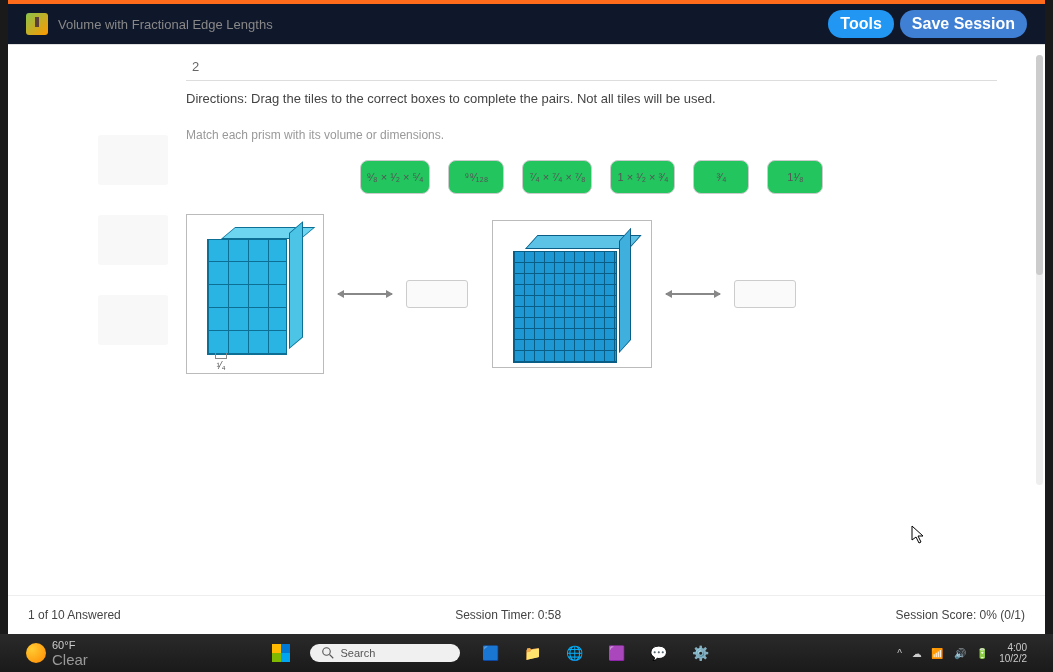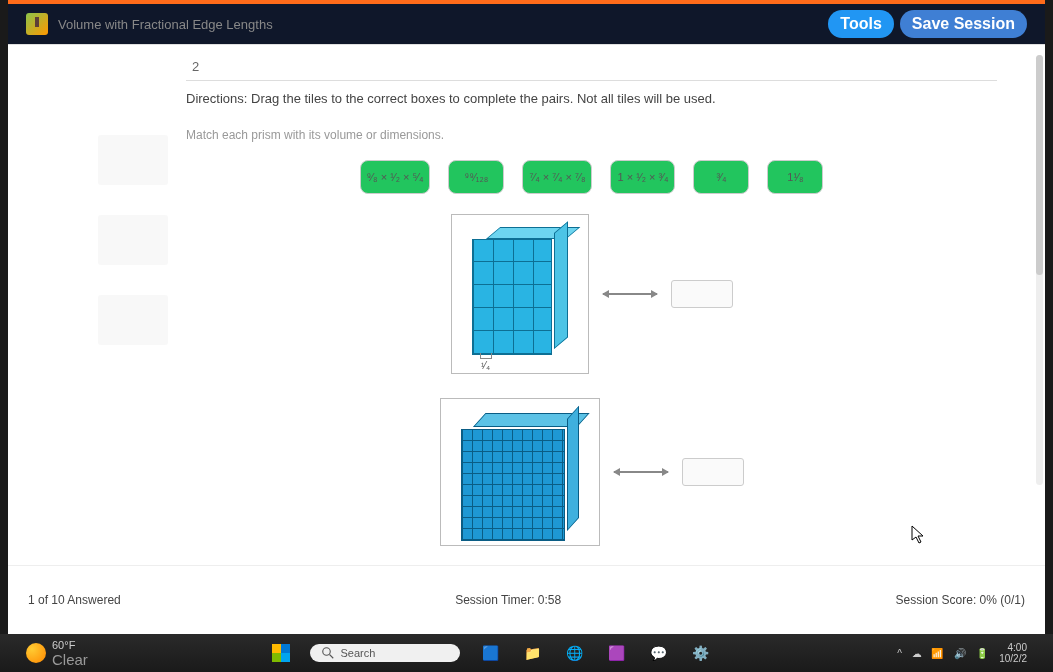--- a/index.html
+++ b/index.html
@@ -15,21 +15,21 @@
 .pill.save{background:#3f7fd4}
 .body-area{flex:1;display:flex;overflow:hidden;position:relative}
 .ghost-left{width:160px;display:flex;flex-direction:column;gap:30px;padding-top:90px;align-items:flex-end}
 .ghost-item{width:70px;height:50px;background:#f0f0f0;border-radius:3px;opacity:.45}
 .main-col{flex:1;padding:14px 18px 0 18px;overflow:hidden}
 .qnum{border-bottom:1px solid #ddd;padding-bottom:6px;margin-bottom:10px;color:#666;font-size:13px;padding-left:6px}
 .directions{font-size:13px;color:#444;margin-bottom:22px}
 .sub{font-size:12px;color:#999;margin-bottom:18px}
 .tiles-row{display:flex;gap:18px;justify-content:center;margin-bottom:20px}
 .tile{border:1px solid #ccc;background:#22c55e;border-radius:8px;min-width:56px;height:34px;display:flex;align-items:center;justify-content:center;font-size:11px;color:#555;cursor:grab;padding:0 6px}
-.prism-zone{display:flex;flex-direction:column;align-items:center;gap:24px}
+.prism-zone{display:flex;flex-direction:row;align-items:center;gap:24px}
 .prism-row{display:flex;align-items:center;gap:14px}
 .prism-box{border:1px solid #bbb;padding:12px 20px 4px 20px;background:#fff}
 .prism{position:relative}
 .p1{width:96px;height:142px}
 .p1 .front{position:absolute;left:0;bottom:14px;width:80px;height:116px;background:linear-gradient(#1ea5d4,#1ea5d4);background-image:repeating-linear-gradient(0deg,#0d6f94 0 1px,transparent 1px 23px),repeating-linear-gradient(90deg,#0d6f94 0 1px,transparent 1px 20px);background-color:#29b4e3;border:1px solid #0d6f94}
 .p1 .top{position:absolute;left:0;top:0;width:80px;height:12px;background:#6dd5f0;transform:skewX(-50deg);transform-origin:bottom left;border:1px solid #0d6f94;margin-left:14px}
 .p1 .side{position:absolute;right:0;top:6px;width:14px;height:116px;background:#4cc4e6;transform:skewY(-40deg);transform-origin:top left;border:1px solid #0d6f94}
 .p1 .dim{position:absolute;bottom:-2px;left:8px;font-size:10px;color:#555;display:flex;flex-direction:column;align-items:center;line-height:1}
 .p1 .dim .br{width:12px;height:6px;border-left:1px solid #888;border-right:1px solid #888;border-bottom:1px solid #888;margin-bottom:2px}
 .p2{width:118px;height:130px}
@@ -37,21 +37,21 @@
 .p2 .top{position:absolute;left:12px;top:2px;width:104px;height:14px;background:#5cc2e6;transform:skewX(-42deg);transform-origin:bottom left;border:1px solid #0a5d85}
 .p2 .side{position:absolute;right:0;top:8px;width:12px;height:112px;background:#3fb0de;transform:skewY(-48deg);transform-origin:top left;border:1px solid #0a5d85}
 .arrow{width:54px;height:2px;background:#888;position:relative}
 .arrow::before,.arrow::after{content:"";position:absolute;top:-3px;width:0;height:0;border-top:4px solid transparent;border-bottom:4px solid transparent}
 .arrow::before{left:-1px;border-right:7px solid #888}
 .arrow::after{right:-1px;border-left:7px solid #888}
 .drop{width:62px;height:28px;border:1px solid #ccc;border-radius:3px;background:#fafafa}
 .right-space{width:30px}
 .scrollbar{position:absolute;right:2px;top:10px;width:7px;height:430px;background:#eee;border-radius:4px}
 .scrollbar .thumb{width:7px;height:220px;background:#ccc;border-radius:4px}
-.status{display:flex;justify-content:space-between;padding:27px 20px;font-size:12px;color:#555;border-top:1px solid #eee;background:#fff}
+.status{display:flex;justify-content:space-between;padding:12px 20px;font-size:12px;color:#555;border-top:1px solid #eee;background:#fff}
 .status .c{font-weight:500;color:#444}
 .taskbar{position:absolute;bottom:0;left:0;right:0;height:38px;background:linear-gradient(#2a2a2a,#1a1a1a);display:flex;align-items:center;padding:0 26px;color:#ccc;font-size:11px}
 .tb-left{display:flex;align-items:center;gap:6px}
 .weather-ico{width:20px;height:20px;border-radius:50%;background:radial-gradient(circle at 30% 30%,#ffcc33,#ff8800)}
 .tb-center{flex:1;display:flex;justify-content:center;align-items:center;gap:20px}
 .win-ico{width:18px;height:18px;background:conic-gradient(#0078d4 0 25%,#00a4ef 0 50%,#7fba00 0 75%,#ffb900 0)}
 .search-box{display:flex;align-items:center;background:#f0f0f0;border-radius:16px;padding:3px 12px;gap:6px;color:#555;width:150px}
 .search-box svg{width:12px;height:12px}
 .tb-ico{width:22px;height:22px;border-radius:4px;display:flex;align-items:center;justify-content:center;font-size:14px}
 .tb-right{display:flex;align-items:center;gap:10px;color:#ccc;font-size:10px}

